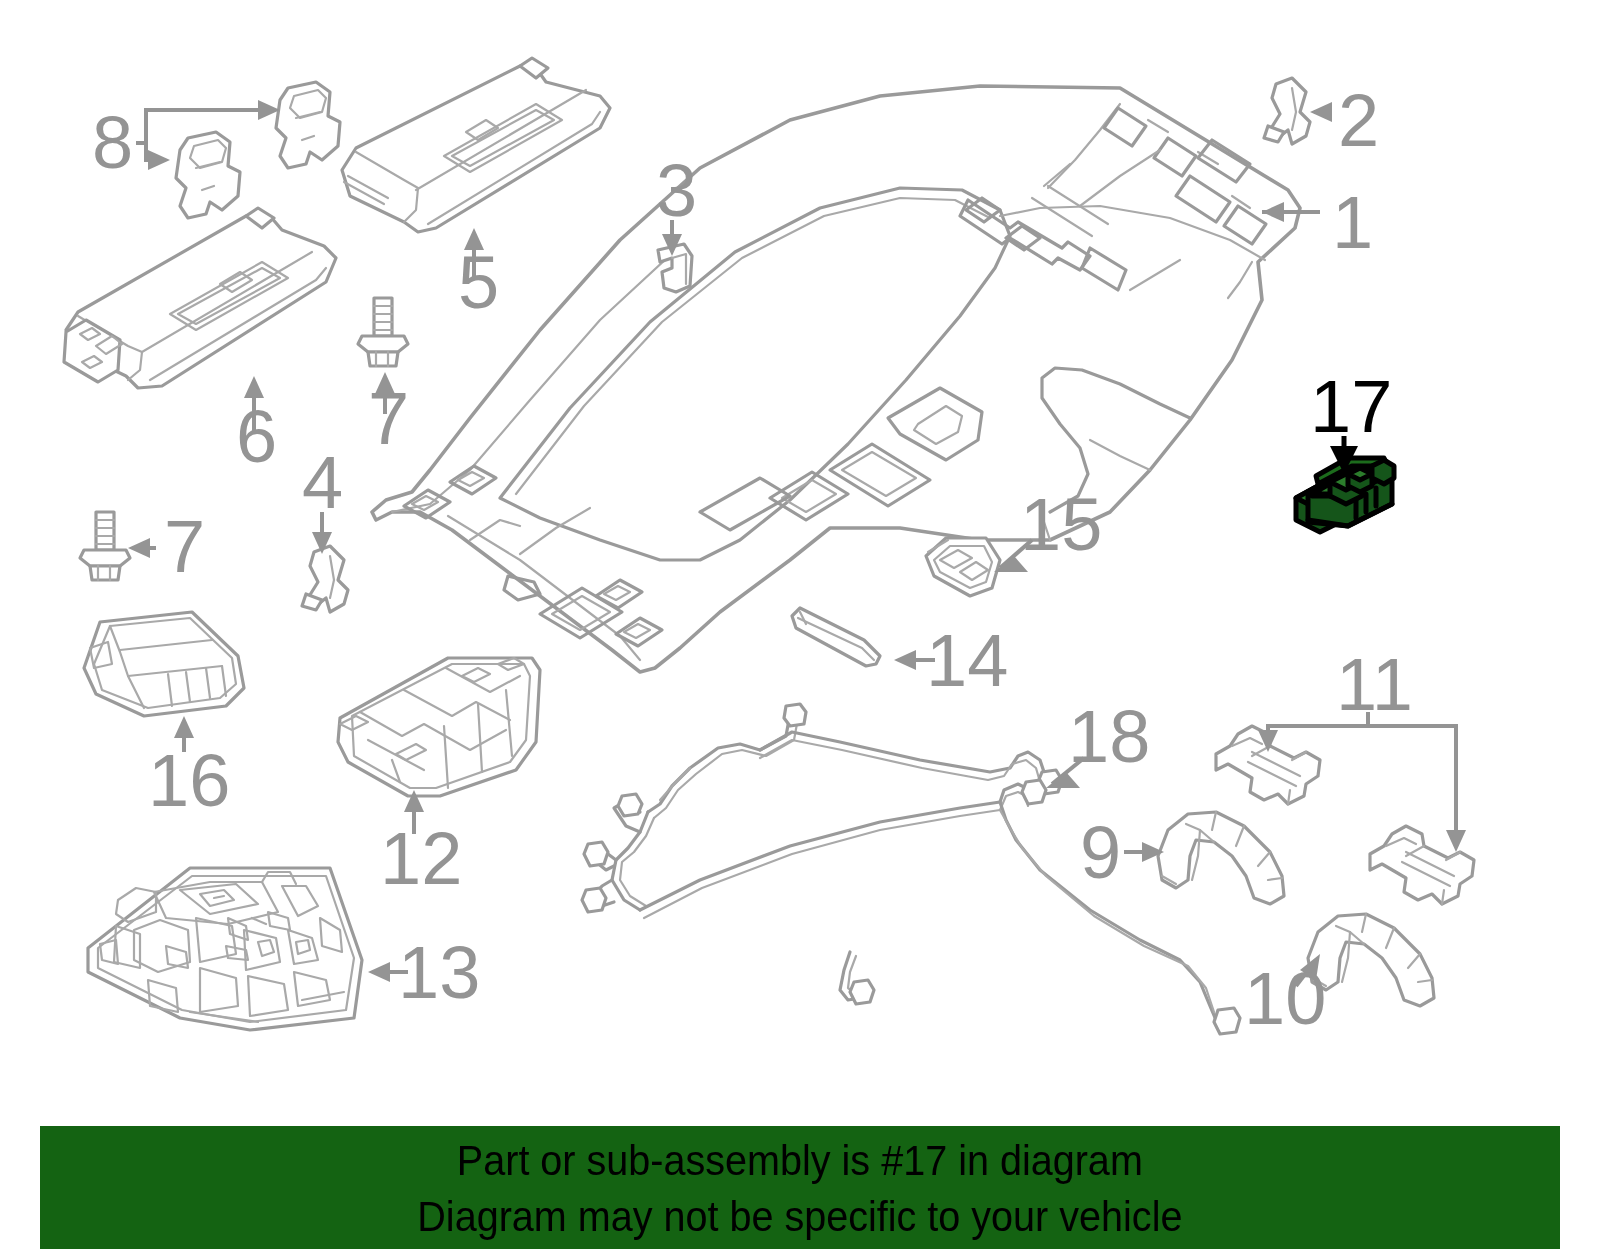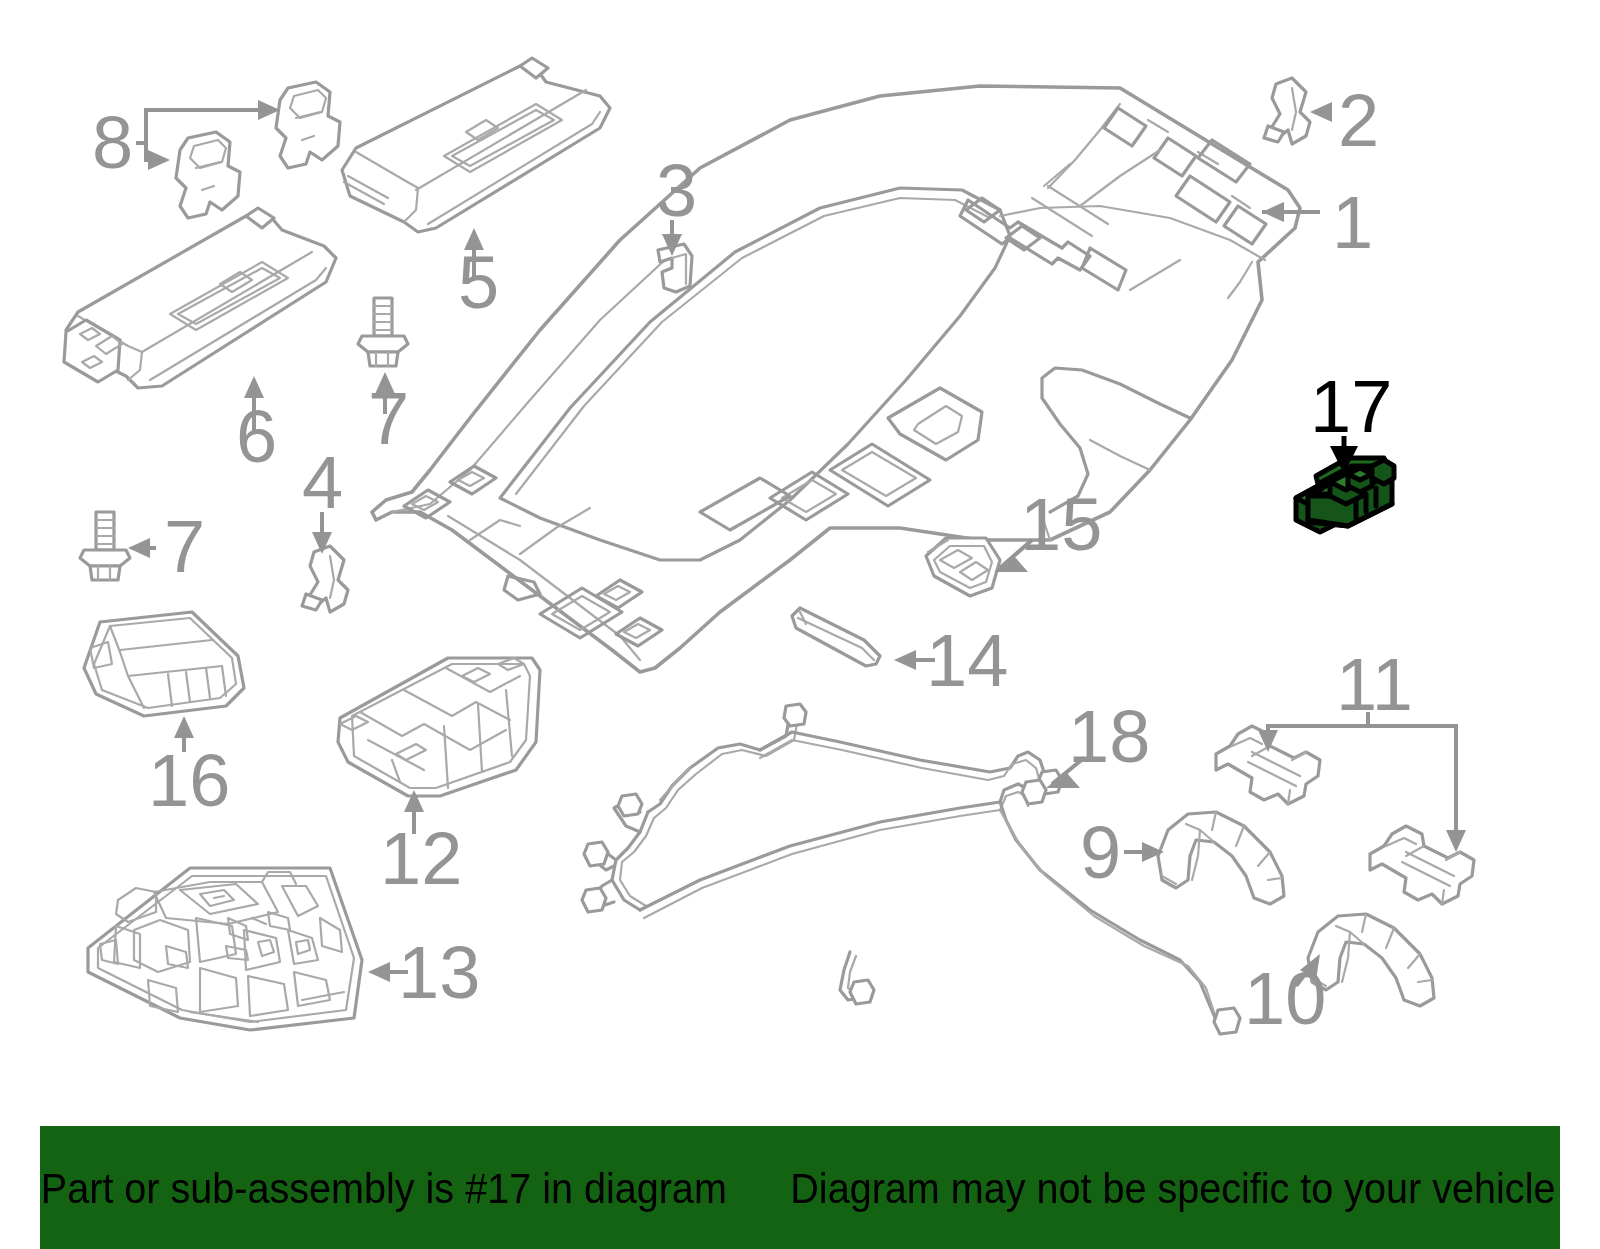--- a/index.html
+++ b/index.html
@@ -1,21 +1,21 @@
 <!DOCTYPE html>
 <html><head>
 <meta charset="utf-8">
 <style>
   html,body{margin:0;padding:0;background:#ffffff;}
   body{width:1600px;height:1249px;font-family:"Liberation Sans",sans-serif;overflow:hidden;position:relative;}
   #stage{position:relative;width:1600px;height:1249px;background:#fff;}
   #diagram{position:absolute;left:0;top:0;width:1600px;height:1126px;}
   .banner{
     position:absolute;left:40px;top:1126px;width:1520px;height:123px;
-    background:#146312;display:flex;align-items:center;
+    background:#146312;display:flex;flex-direction:column;align-items:center;
     justify-content:center;box-sizing:border-box;
   }
   .banner-line{
     color:#000;font-family:"Liberation Sans",sans-serif;
     font-size:43px;line-height:56px;letter-spacing:0px;white-space:nowrap;
     font-weight:400;transform:scaleX(0.92);
   }
   svg{display:block;}
   .ln{fill:none;stroke:#9a9a9a;stroke-width:3.2;stroke-linecap:round;stroke-linejoin:round;}
   .ln-t{fill:none;stroke:#a9a9a9;stroke-width:2.2;stroke-linecap:round;stroke-linejoin:round;}

